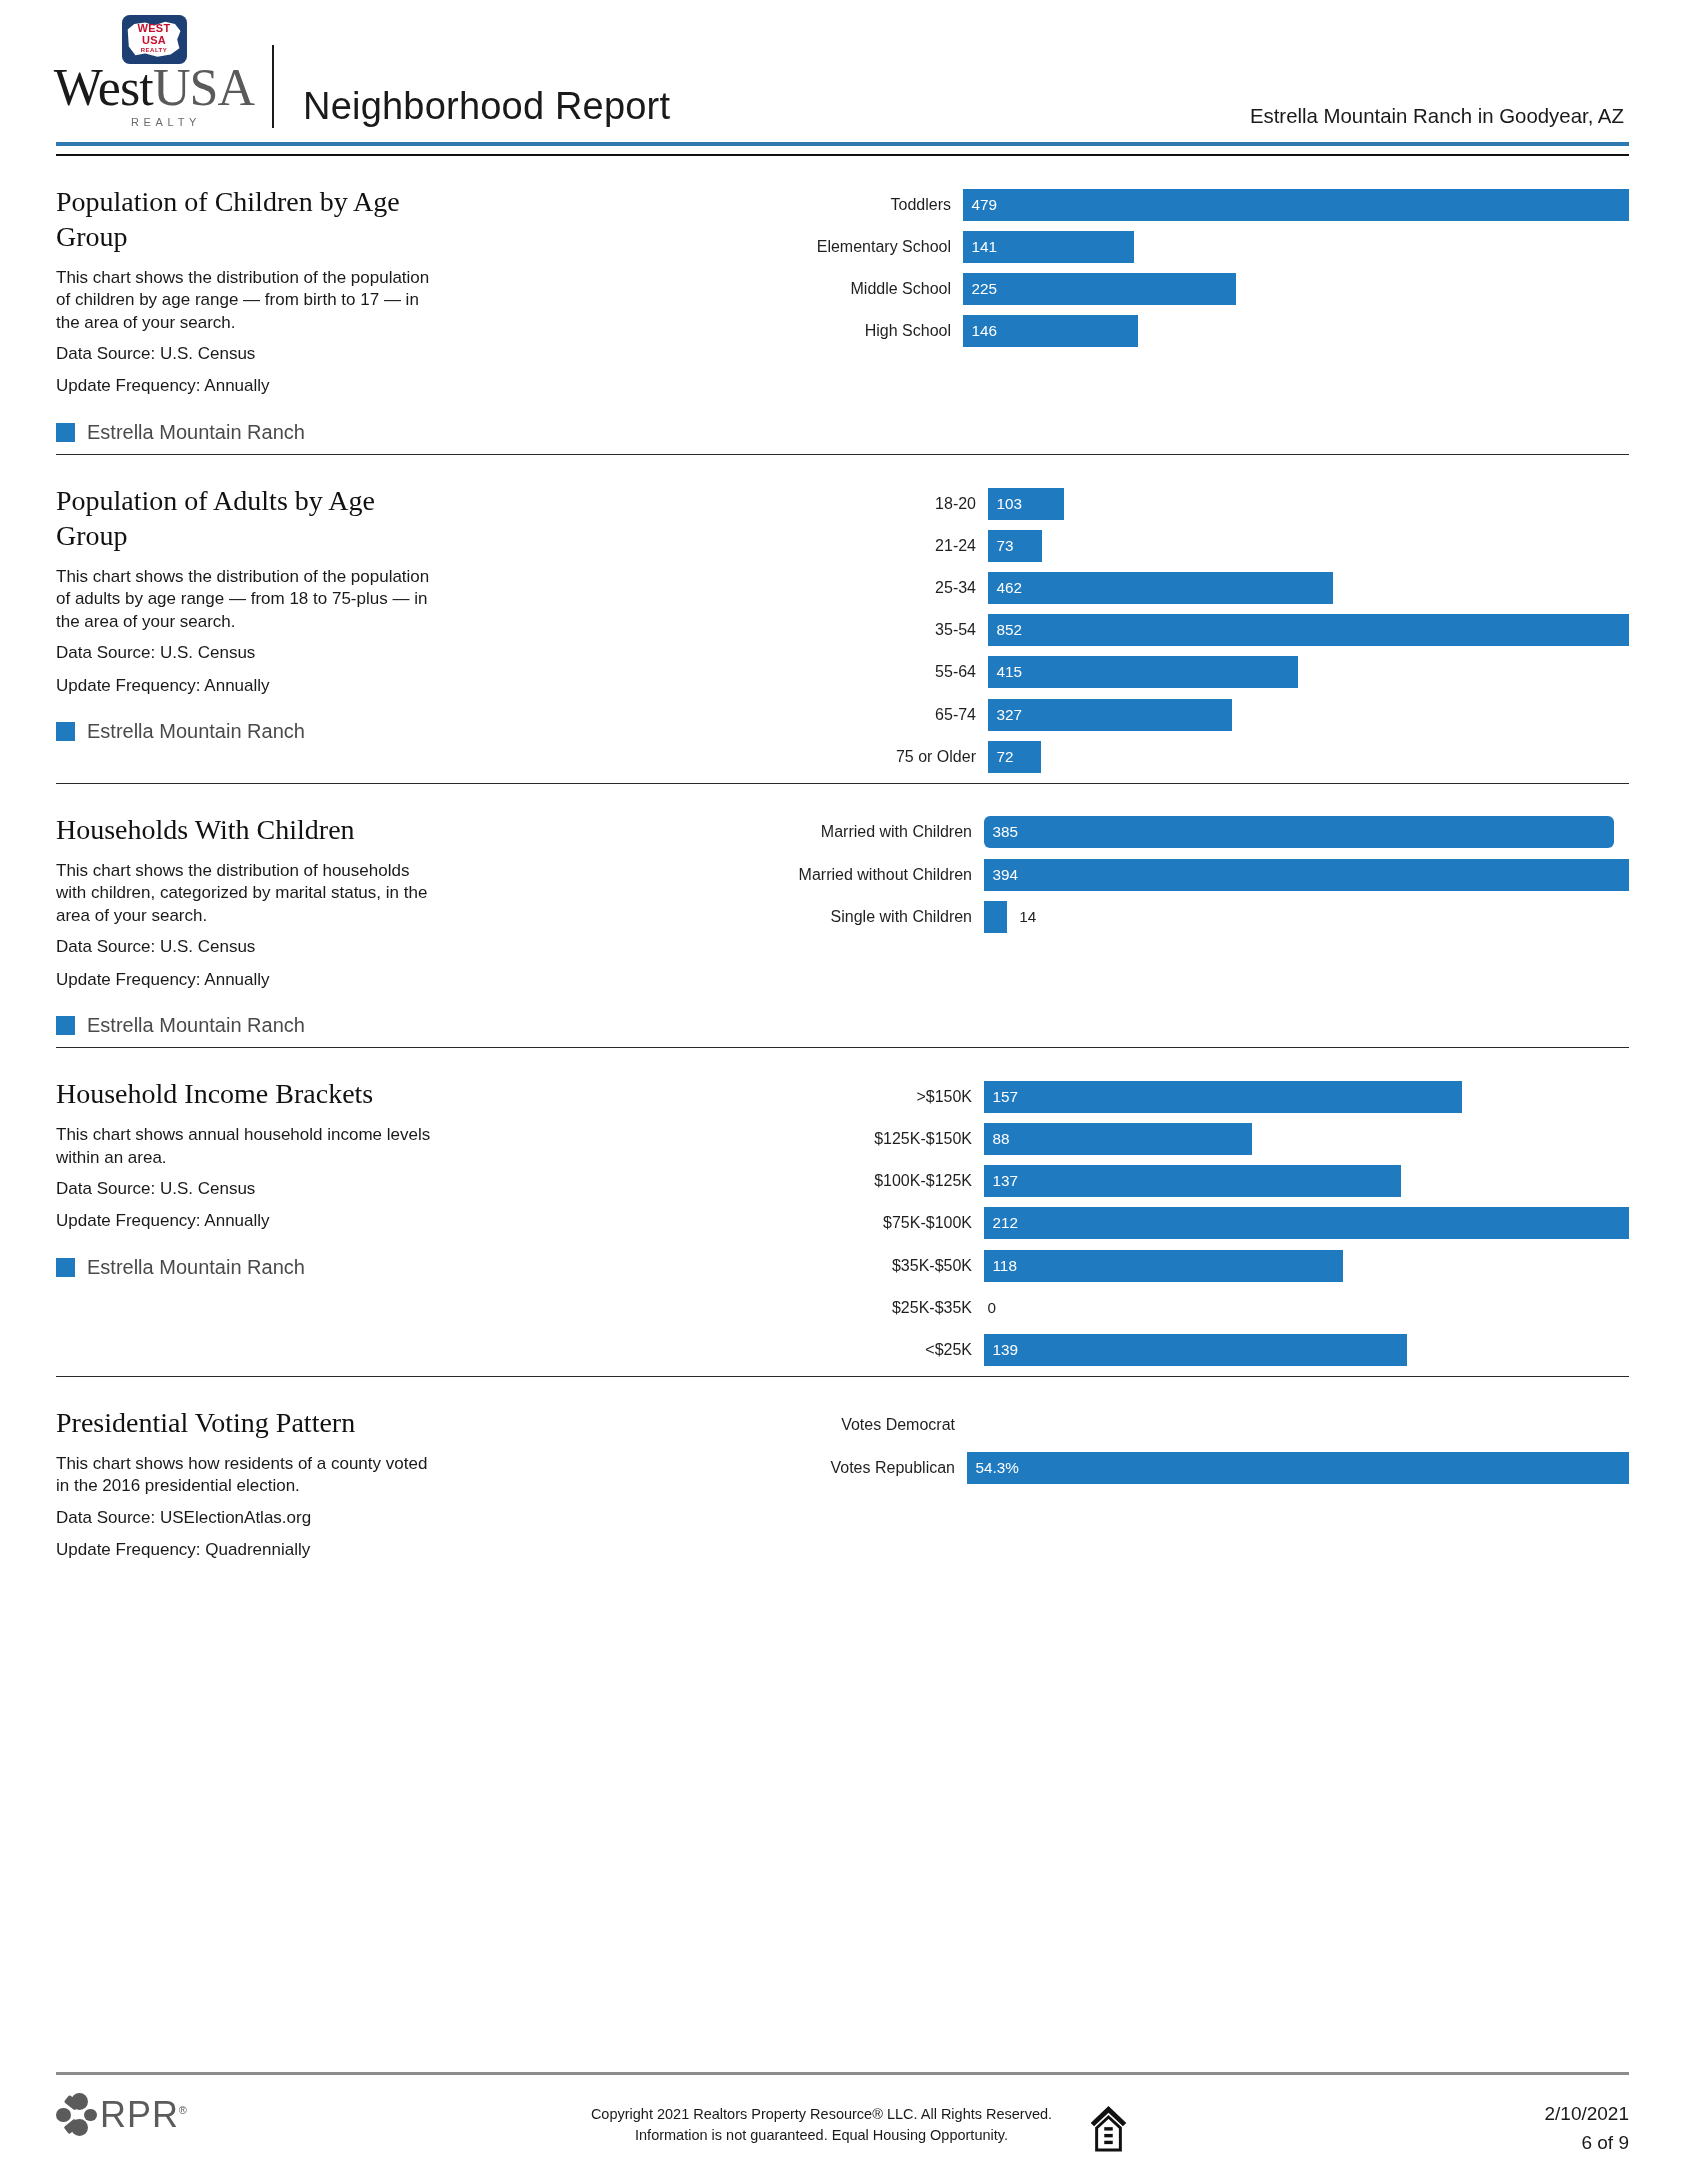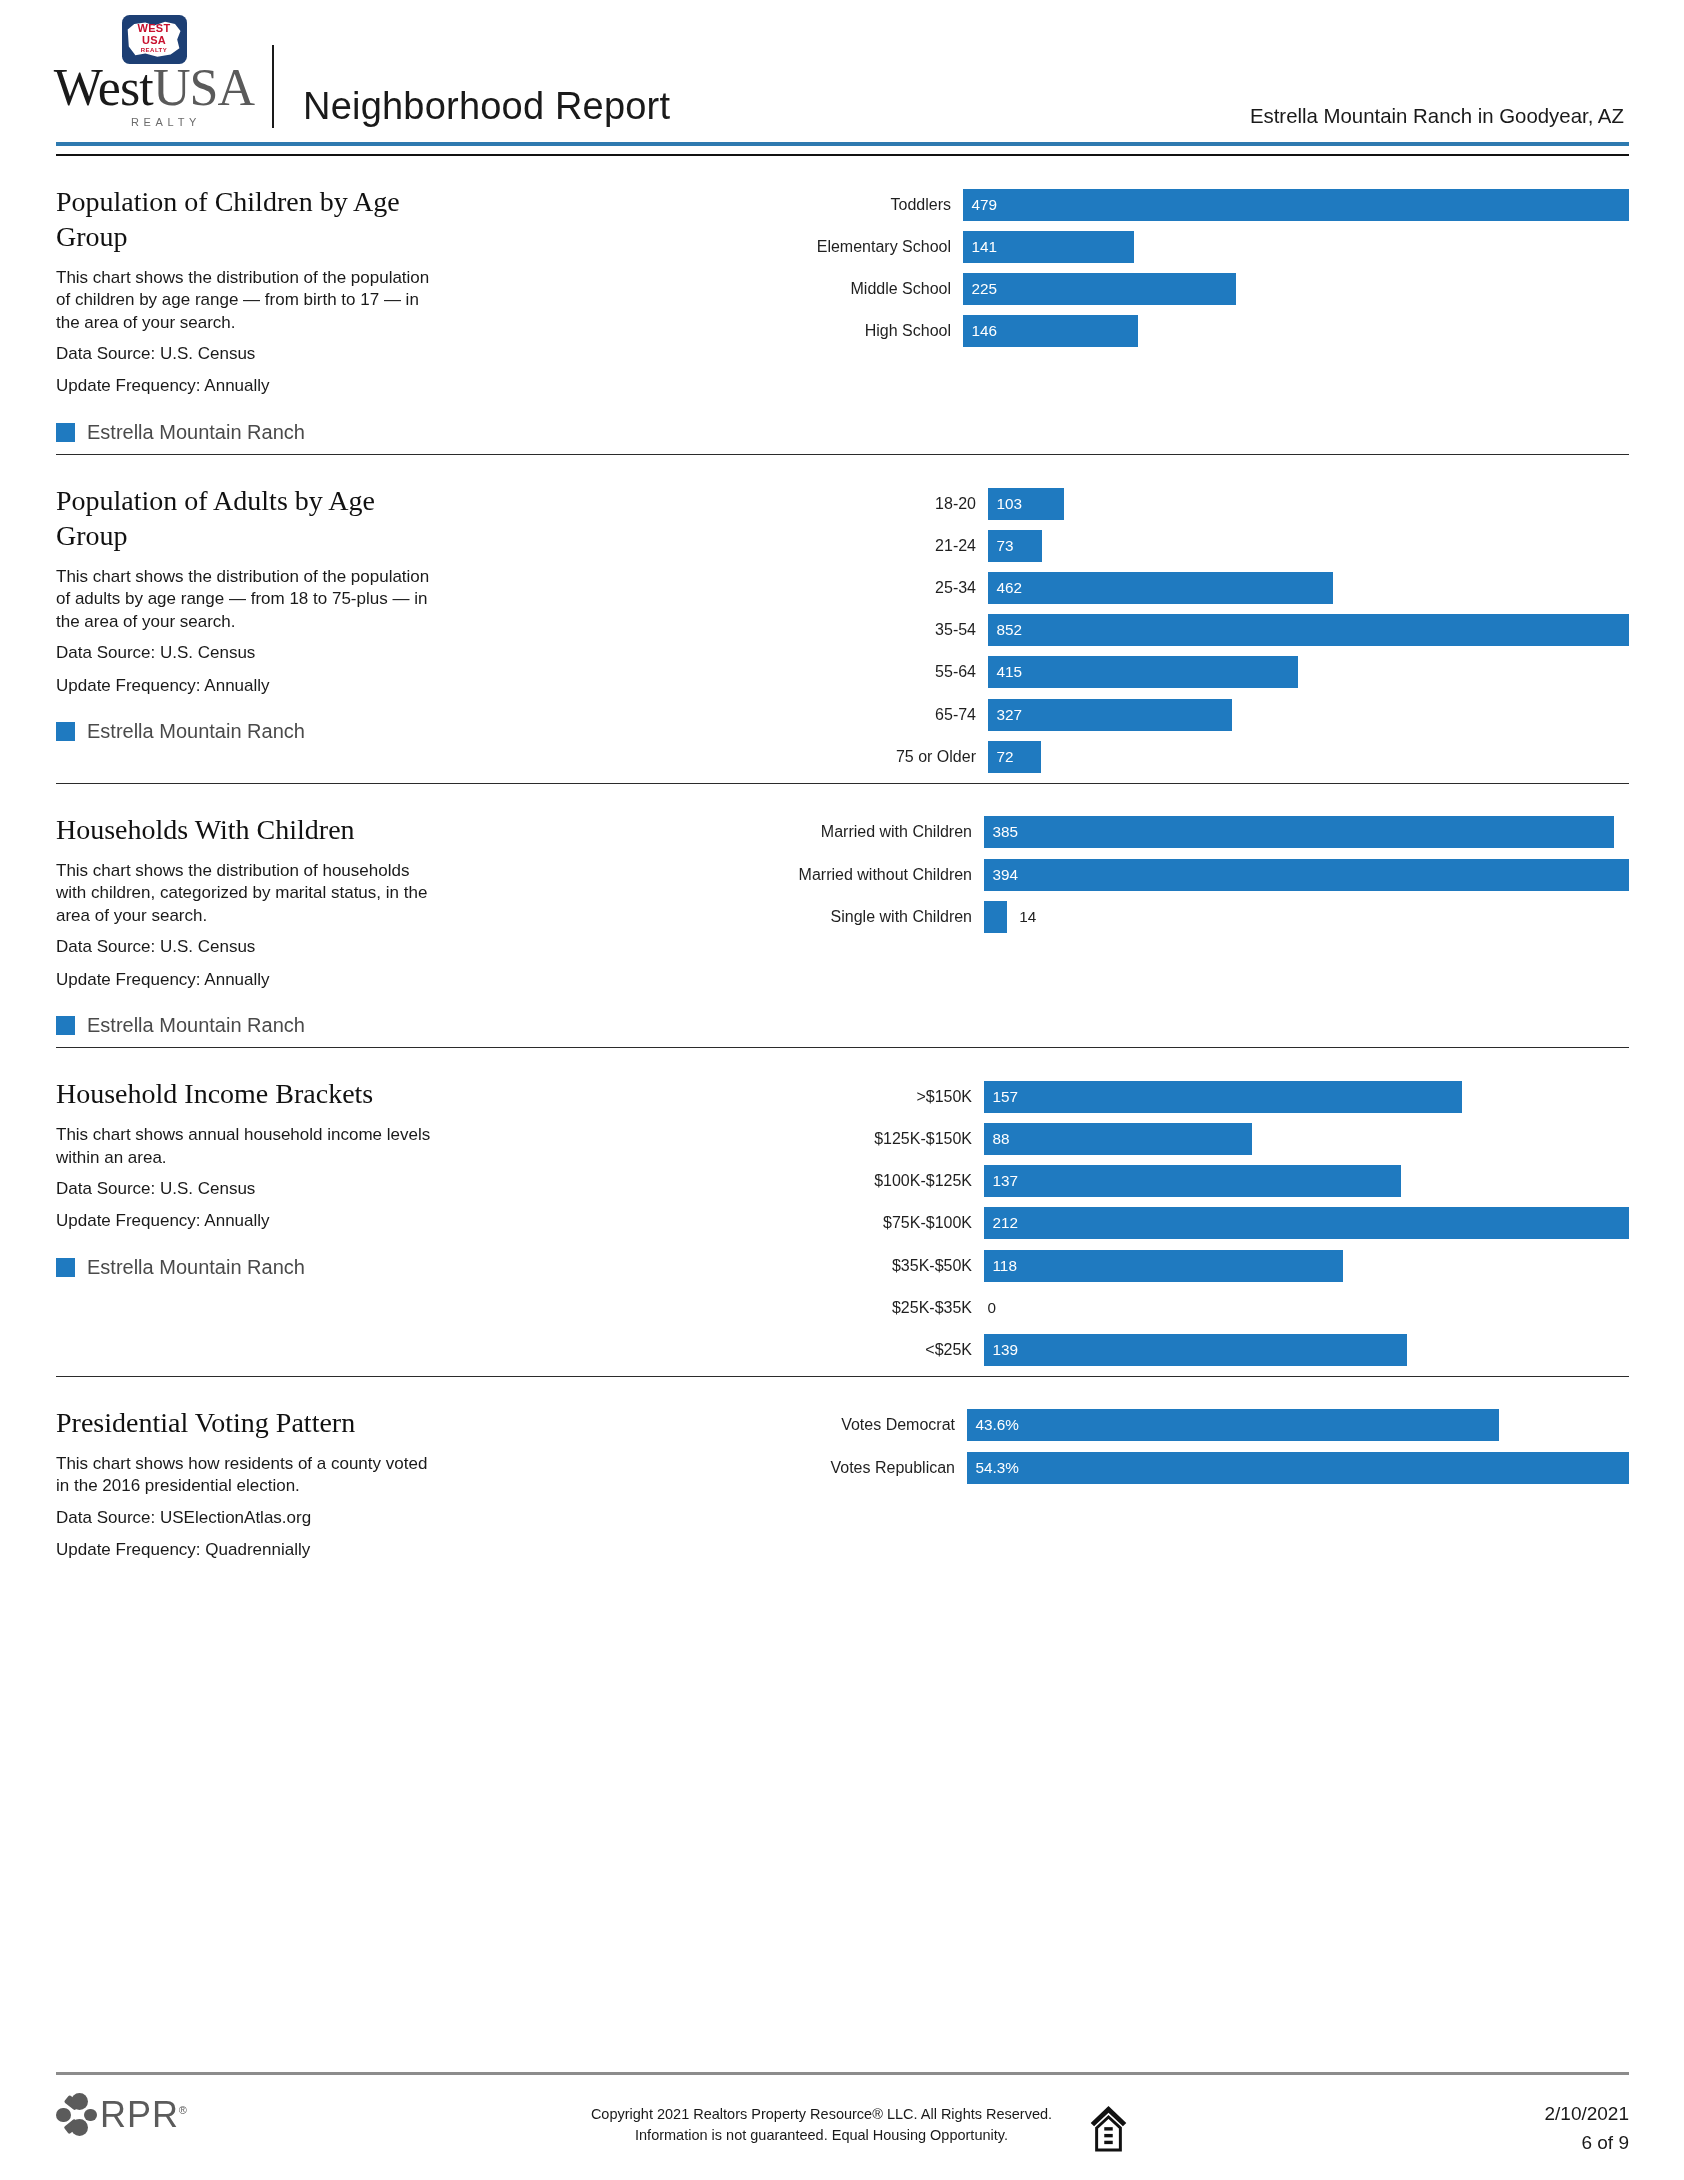--- a/index.html
+++ b/index.html
@@ -456,21 +456,21 @@
       <div class="legend">
         <span class="legend-swatch"></span>
         <span class="legend-label">Estrella Mountain Ranch</span>
       </div>
     </div>
     <div class="chart chart-house">
         <div class="row">
           <div class="cat cat-house">Married with Children</div>
           <div class="bar-area">
             <div class="bar-wrap">
-              <div class="bar" style="background: rgb(31, 122, 192); width: 97.7%;">
+              <div class="bar" style="background: rgb(31, 122, 192); width: 97.7%; border-radius: 6px;">
                 <span class="bar-val">385</span>
               </div>
             </div>
           </div>
         </div>
         <div class="row">
           <div class="cat cat-house">Married without Children</div>
           <div class="bar-area">
             <div class="bar-wrap">
               <div class="bar" style="background: rgb(31, 122, 192); width: 100%;">
@@ -577,27 +577,20 @@
   <div class="section">
     <div class="sec-left">
       <div class="sec-title">Presidential Voting Pattern</div>
       <div class="sec-desc">This chart shows how residents of a county voted in the 2016 presidential election.</div>
       <div class="sec-meta">Data Source: USElectionAtlas.org</div>
       <div class="sec-meta">Update Frequency: Quadrennially</div>
     </div>
     <div class="chart chart-vote">
         <div class="row">
           <div class="cat cat-vote">Votes Democrat</div>
-          <div class="bar-area">
-            <div class="bar-wrap">
-              <div class="bar" style="background: rgb(31, 122, 192); width: 80.3%;">
-                <span class="bar-val">43.6%</span>
-              </div>
-            </div>
-          </div>
         </div>
         <div class="row">
           <div class="cat cat-vote">Votes Republican</div>
           <div class="bar-area">
             <div class="bar-wrap">
               <div class="bar" style="background: rgb(31, 122, 192); width: 100%;">
                 <span class="bar-val">54.3%</span>
               </div>
             </div>
           </div>

